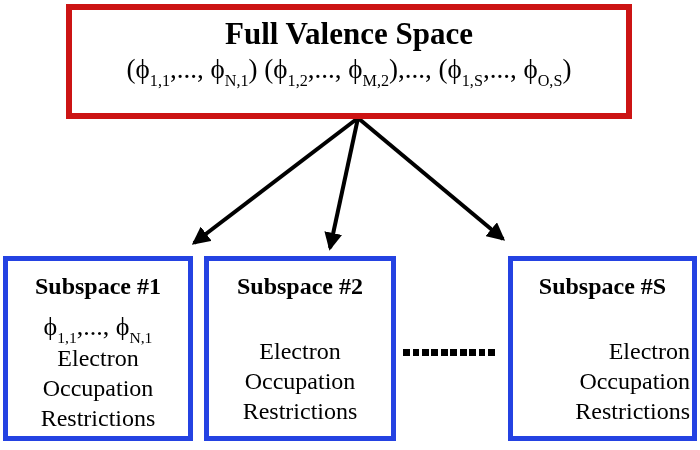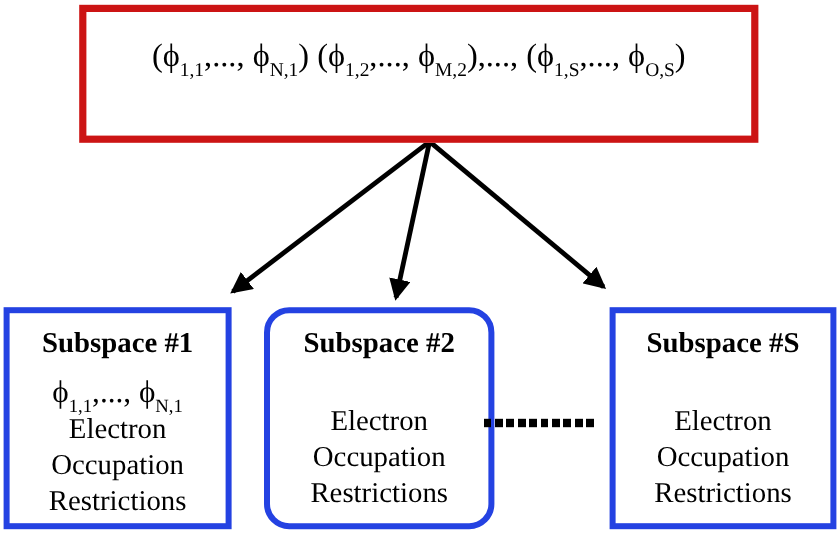--- a/index.html
+++ b/index.html
@@ -42,21 +42,21 @@
   }
   .top-title {
     font-size: 31px;
     font-weight: bold;
     line-height: 1.15;
     white-space: nowrap;
   }
   .top-formula {
     font-size: 27px;
     line-height: 1.3;
-    margin-top: 13px;
+    margin-top: 0;
     white-space: nowrap;
     font-family: Liberation Serif, serif;
   }
   .formula sub, .top-formula sub {
     font-size: 0.60em;
     position: relative;
     top: 0.12em;
     line-height: 0;
   }
   .sub-box {
@@ -67,22 +67,22 @@
     background: #ffffff;
     box-sizing: border-box;
     display: flex;
     flex-direction: column;
     align-items: center;
     justify-content: space-between;
     padding: 12px 2px 10px 2px;
     text-align: center;
   }
   .sub-box-1 { left: 3px;   width: 190px; }
-  .sub-box-2 { left: 220px; width: 192px; border-radius: 21px; }
-  .sub-box-s { left: 508px; width: 189px; }
+  .sub-box-2 { left: 204px; width: 192px; }
+  .sub-box-s { left: 508px; width: 189px; text-align: right; }
   .sub-title {
     font-size: 24px;
     font-weight: bold;
     line-height: 1.1;
     white-space: nowrap;
   }
   .formula {
     font-size: 26px;
     line-height: 1.2;
     white-space: nowrap;
@@ -113,20 +113,21 @@
       <marker id="ah" viewBox="0 0 10 10" refX="8.5" refY="5" markerWidth="4.5" markerHeight="4.5" orient="auto-start-reverse">
         <path d="M 0 0 L 10 5 L 0 10 z" fill="#000000"></path>
       </marker>
     </defs>
     <line x1="358" y1="118" x2="194" y2="243" stroke="#000000" stroke-width="4" marker-end="url(#ah)"></line>
     <line x1="358" y1="118" x2="330" y2="248" stroke="#000000" stroke-width="4" marker-end="url(#ah)"></line>
     <line x1="358" y1="118" x2="503" y2="239" stroke="#000000" stroke-width="4" marker-end="url(#ah)"></line>
   </svg>
 
   <div class="top-box">
+    <div class="top-title">Full Valence Space</div>
     <div class="top-formula"><span>(ϕ</span><sub>1,1</sub><span>,..., ϕ</span><sub>N,1</sub><span>) (ϕ</span><sub>1,2</sub><span>,..., ϕ</span><sub>M,2</sub><span>),..., (ϕ</span><sub>1,S</sub><span>,..., ϕ</span><sub>O,S</sub><span>)</span></div>
   </div>
 
   <div class="sub-box sub-box-1">
     <div class="sub-title">Subspace #1</div>
     <div class="formula"><span>ϕ</span><sub>1,1</sub><span>,..., ϕ</span><sub>N,1</sub></div>
     <div class="caption">
       <div>Electron Occupation</div>
       <div>Restrictions</div>
     </div>

